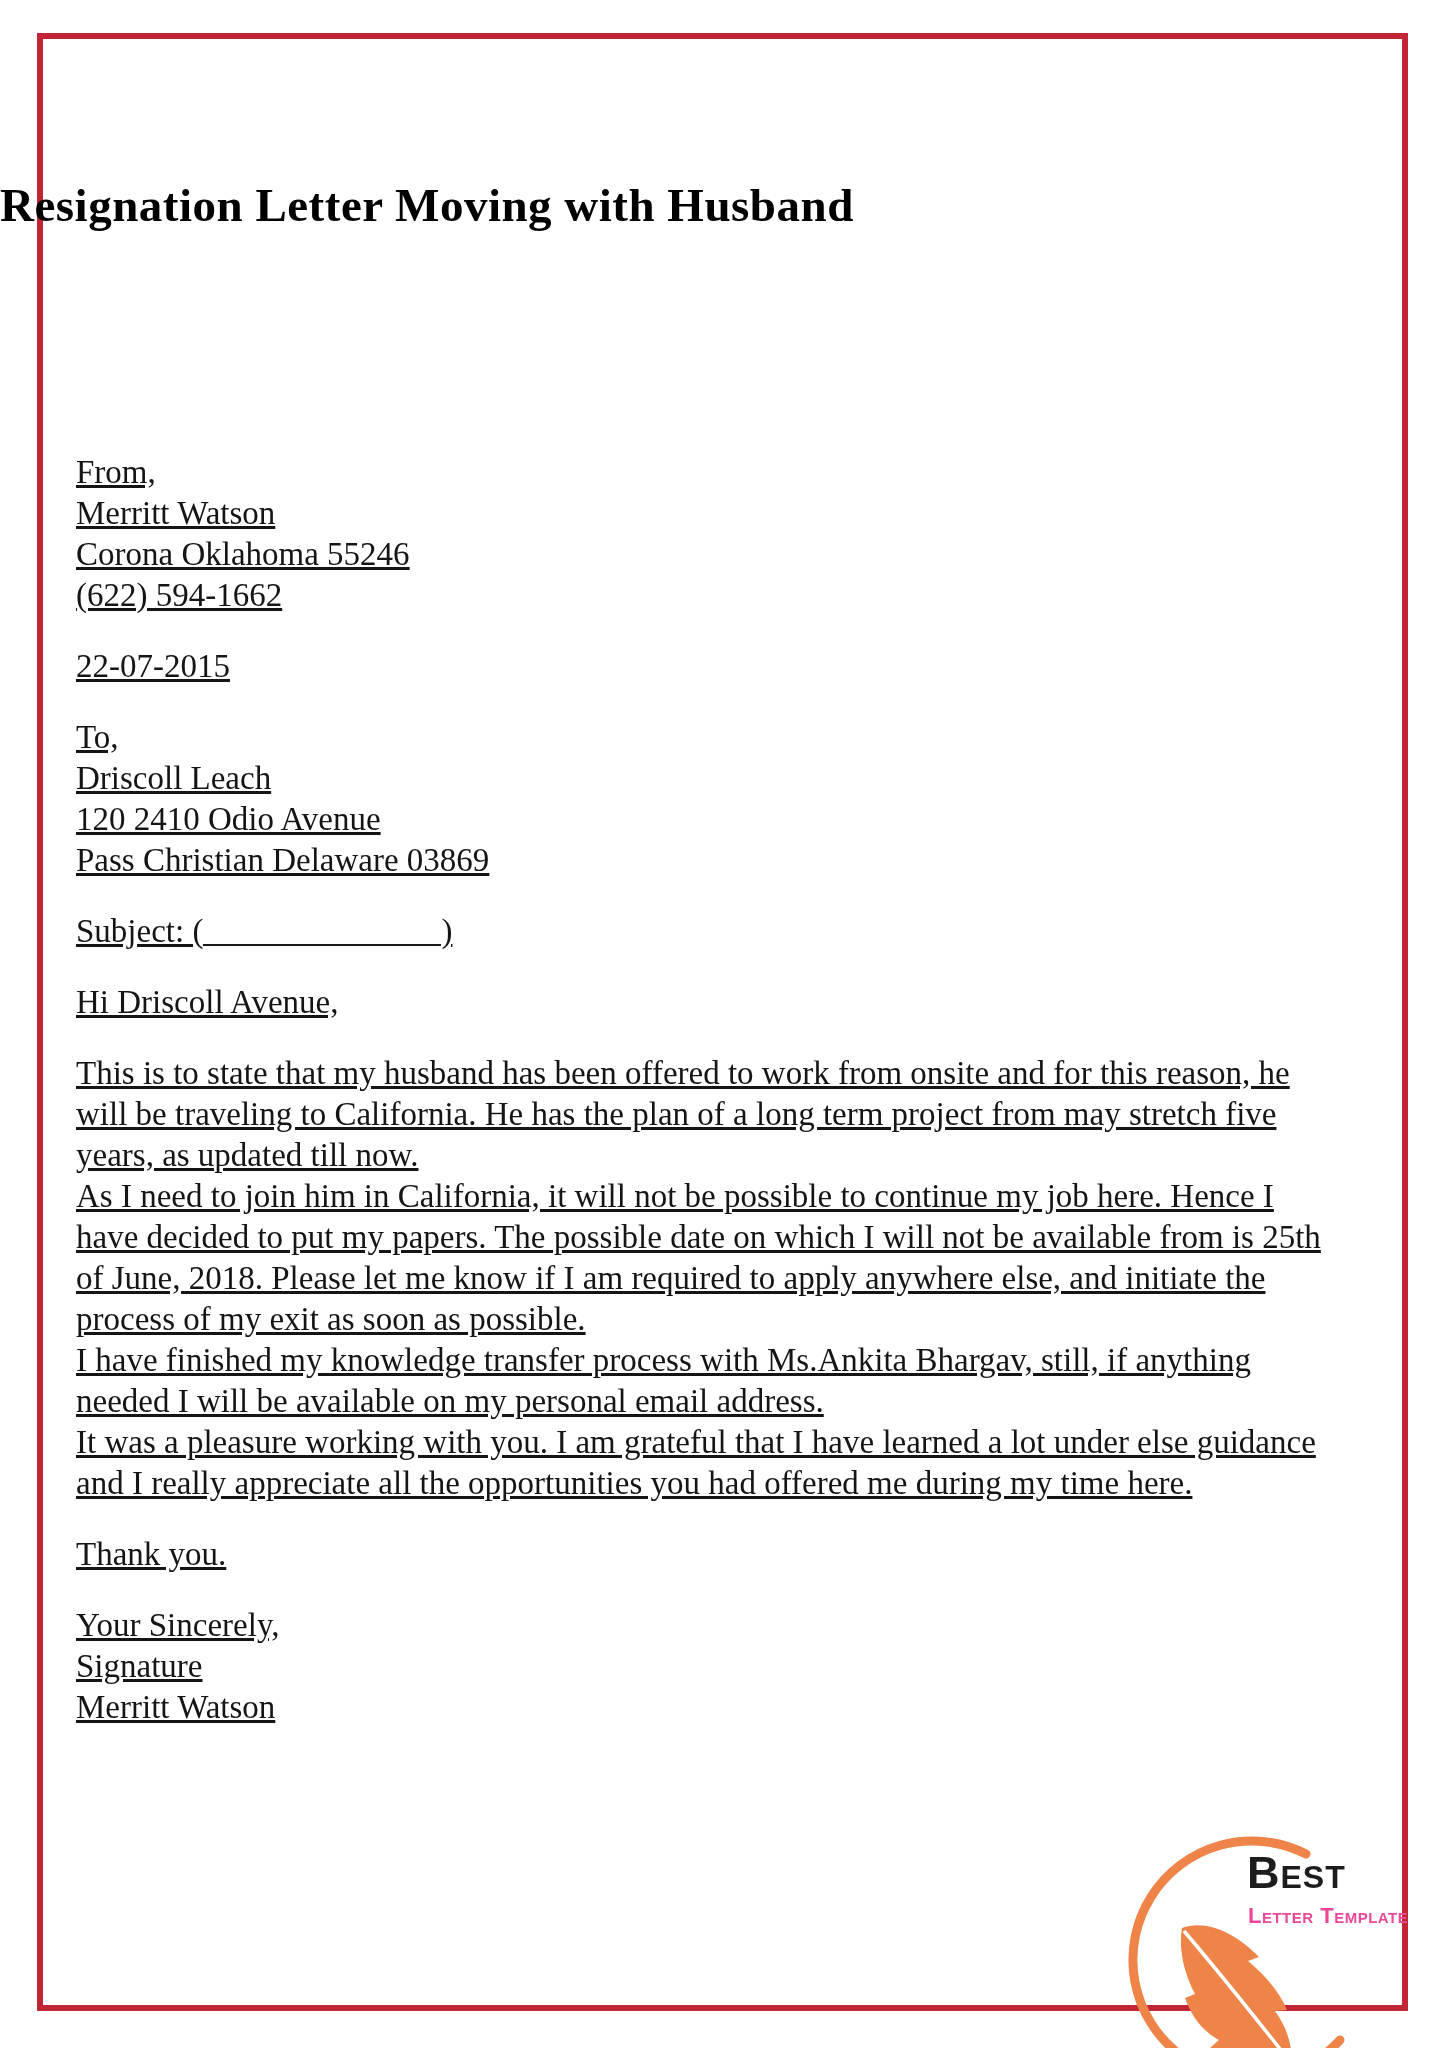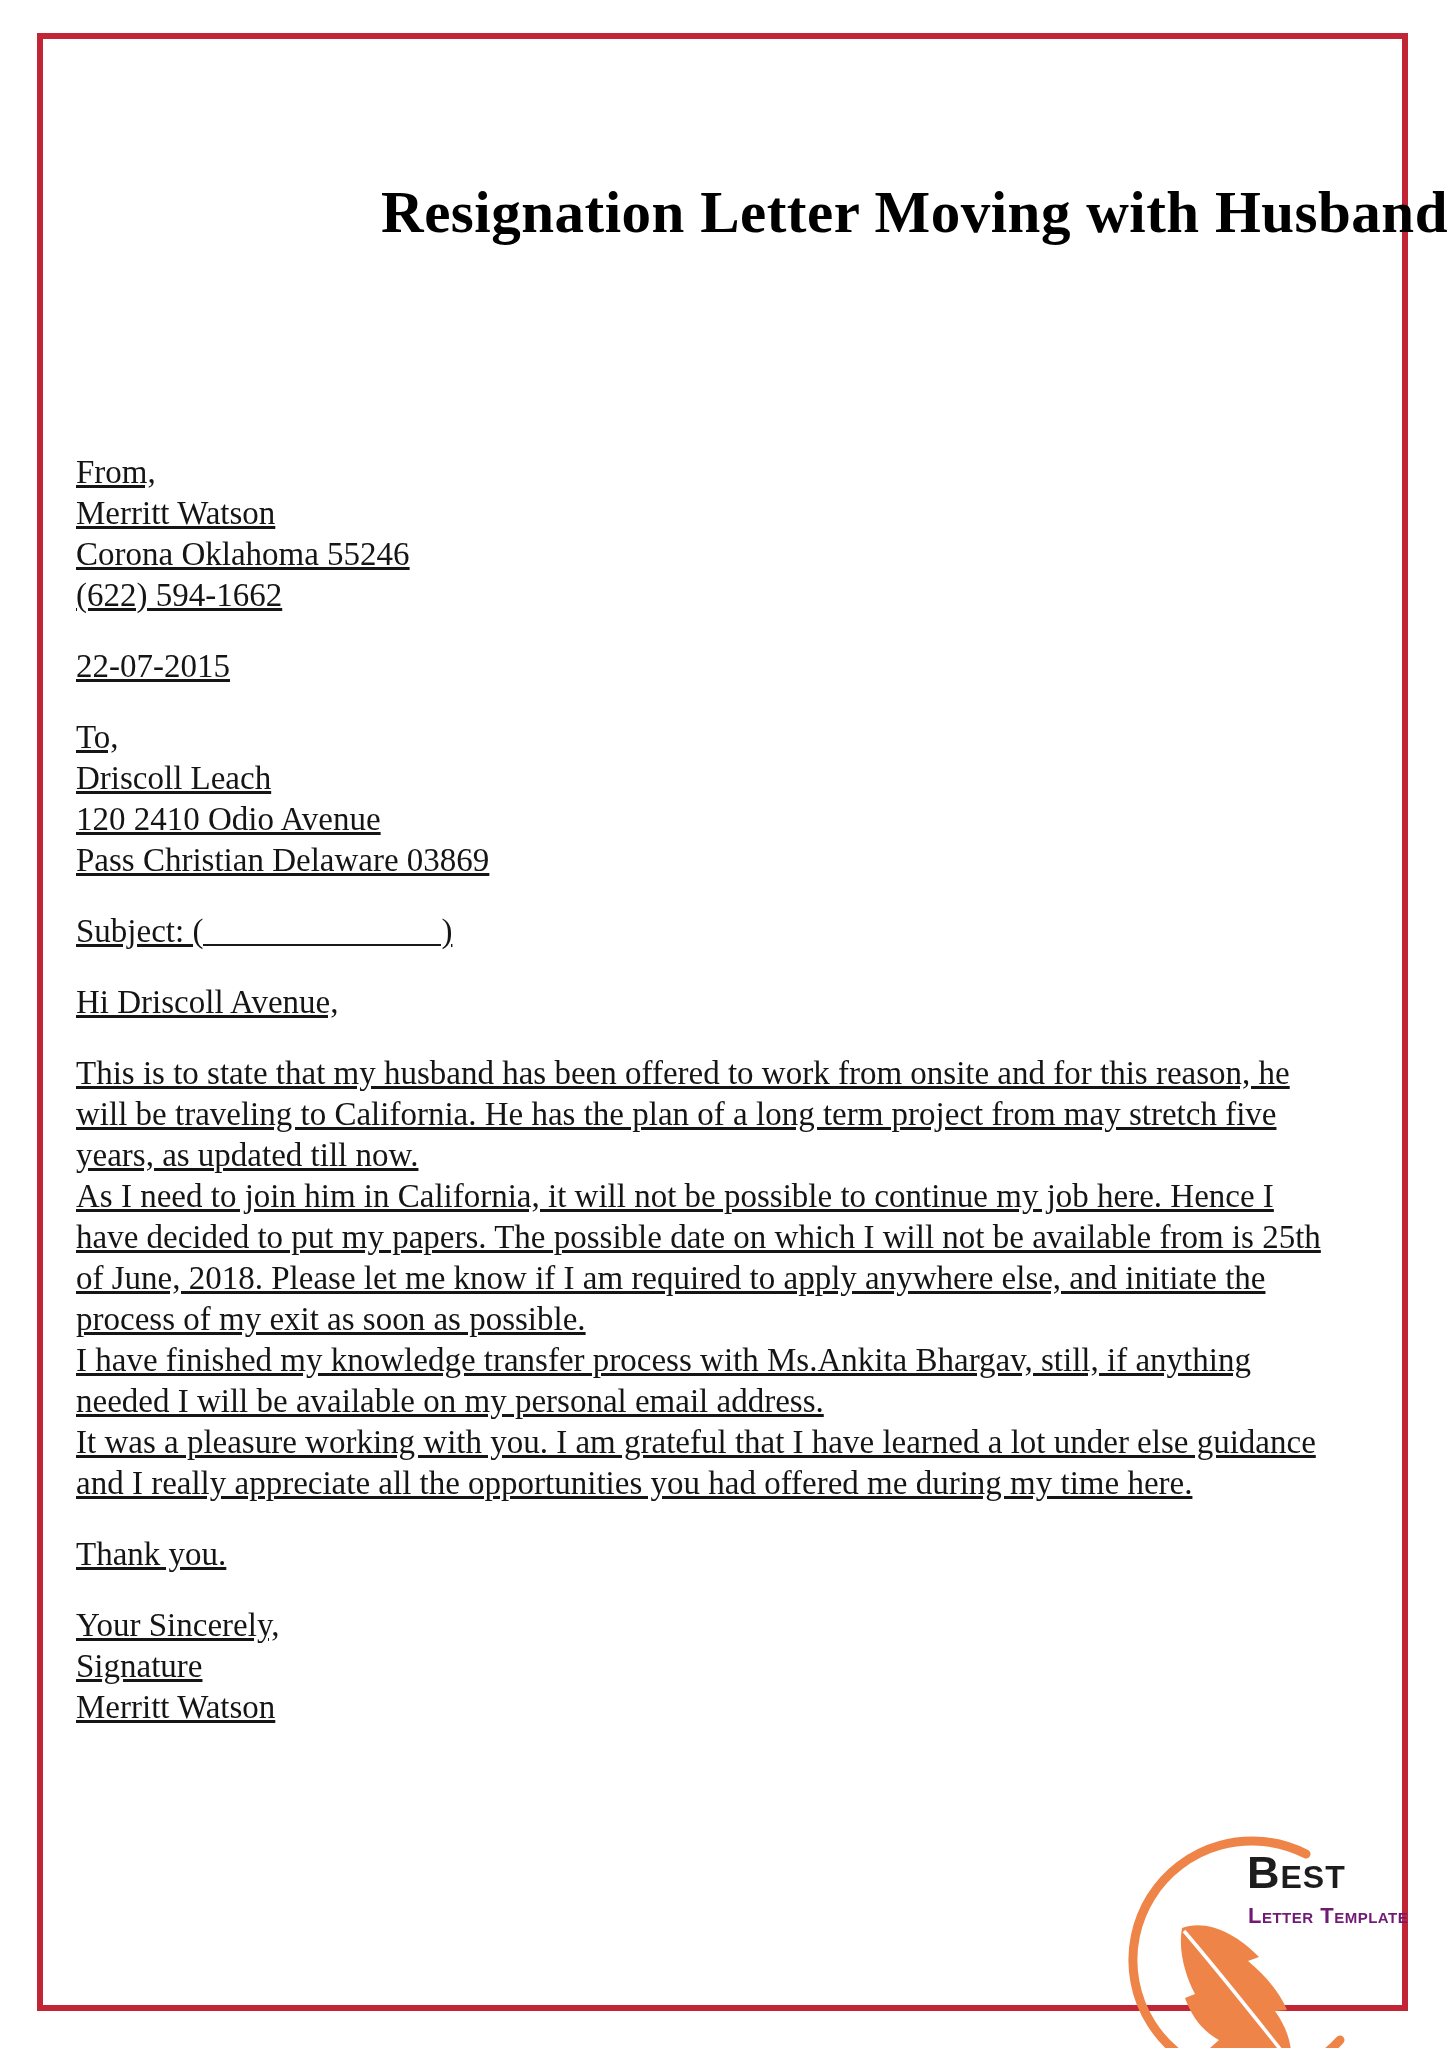--- a/index.html
+++ b/index.html
@@ -23,22 +23,22 @@
     width: 1371px;
     height: 1978px;
     border: 6px solid #c22535;
     box-sizing: border-box;
   }
   .doc-title {
     position: absolute;
     top: 178px;
     left: 0;
     width: 100%;
-    text-align: right;
-    font-size: 59px;
+    text-align: left;
+    font-size: 47px;
     font-weight: 700;
     letter-spacing: 0.5px;
     color: #000000;
     white-space: nowrap;
   }
   .letter {
     position: absolute;
     left: 76px;
     top: 452px;
     width: 1310px;
@@ -86,21 +86,21 @@
   }
   .brand-sub {
     position: absolute;
     left: 128px;
     top: 72px;
     font-family: "Liberation Sans", "DejaVu Sans", sans-serif;
     font-size: 22px;
     font-weight: 700;
     font-variant: small-caps;
     letter-spacing: 0.5px;
-    color: #701a75;
+    color: #ec4899;
     line-height: 26px;
     white-space: nowrap;
   }
 </style>
 </head>
 <body>
 
 <div class="page">
 
   <div class="border-frame"></div>

